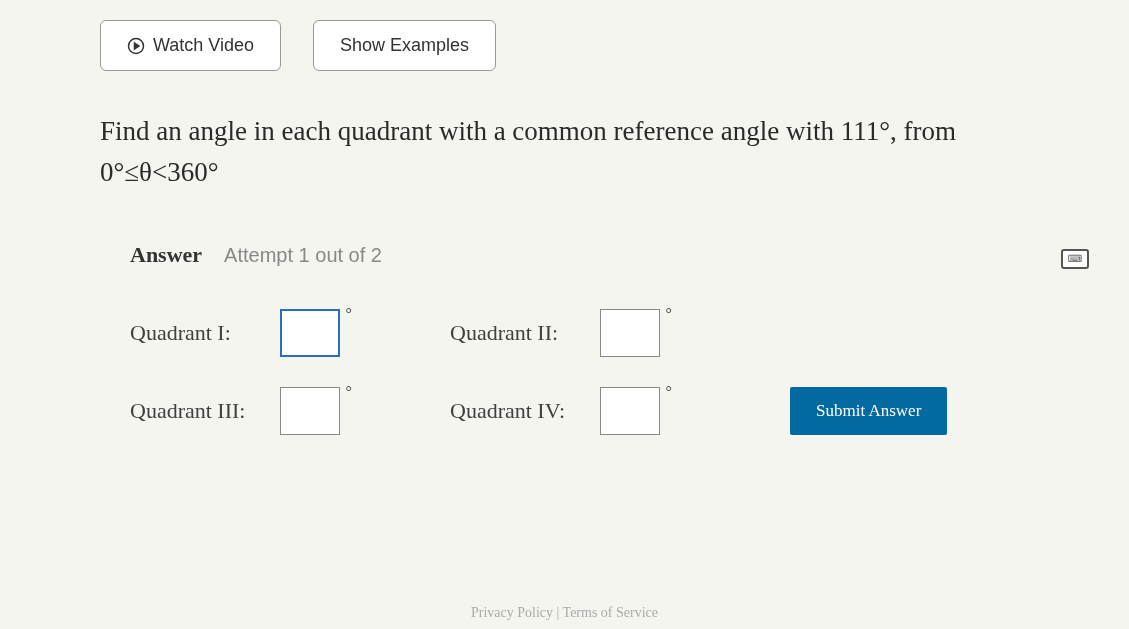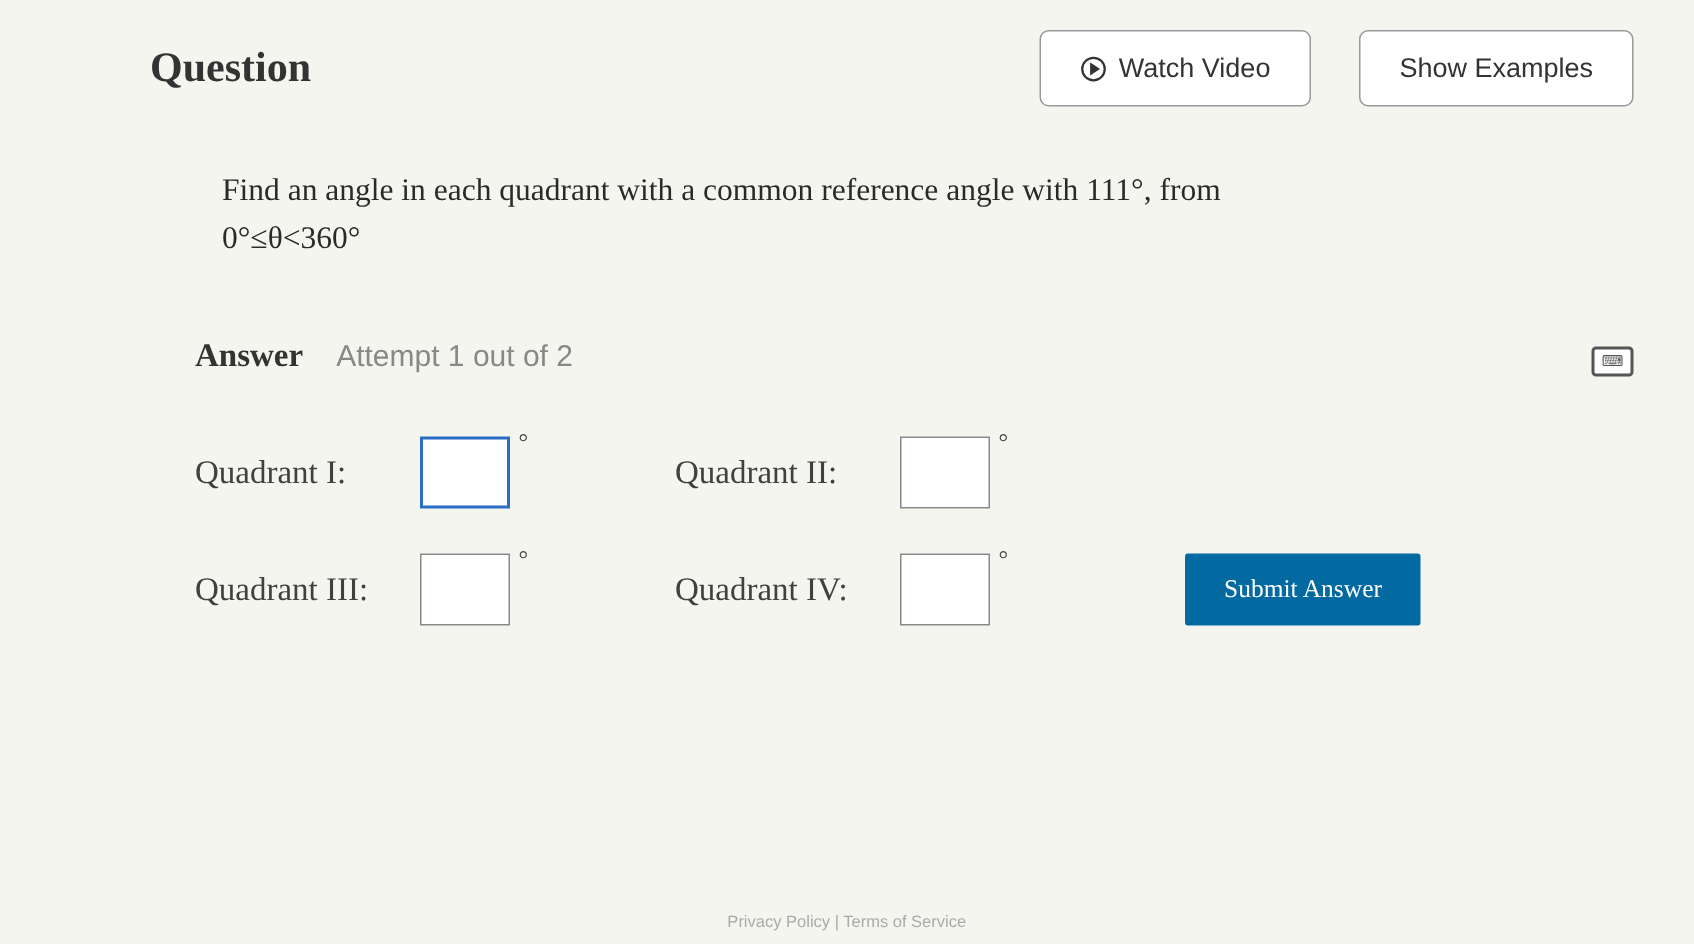--- a/index.html
+++ b/index.html
@@ -43,26 +43,25 @@
       display: flex;
       align-items: center;
       gap: 8px;
     }
     .play-icon {
       display: inline-block;
       width: 18px;
       height: 18px;
     }
     .prompt-text {
-      font-size: 21px;
+      font-size: 27px;
       line-height: 1.5;
       color: #2a2a2a;
       margin-bottom: 50px;
       max-width: 980px;
-      margin-left: 48px;
     }
     .answer-row {
       display: flex;
       align-items: baseline;
       justify-content: space-between;
       margin-bottom: 40px;
       padding-left: 30px;
     }
     .answer-label {
       font-size: 22px;
@@ -139,33 +138,32 @@
       font-family: Liberation Serif, serif;
       cursor: pointer;
       border-radius: 2px;
       margin-left: 20px;
     }
     .footer-links {
       position: absolute;
       bottom: 8px;
       left: 50%;
       transform: translateX(-50%);
-      font-size: 11px;
+      font-size: 14px;
       color: #aaa;
-      font-family: Liberation Sans, sans-serif;
+      font-family: Liberation Serif, serif;
     }
     .footer-links span {
       cursor: pointer;
     }
   </style>
 </head>
 <body>
 
 <div class="header-row">
-  <div class="question-title">Question</div>
   <div class="header-buttons">
     <button class="btn-outline">
       <span class="play-icon">
         <svg viewBox="0 0 24 24" width="18" height="18" fill="none" stroke="#333" stroke-width="2">
           <circle cx="12" cy="12" r="10"></circle>
           <polygon points="10,8 16,12 10,16" fill="#333"></polygon>
         </svg>
       </span>
       <span>Watch Video</span>
     </button>

